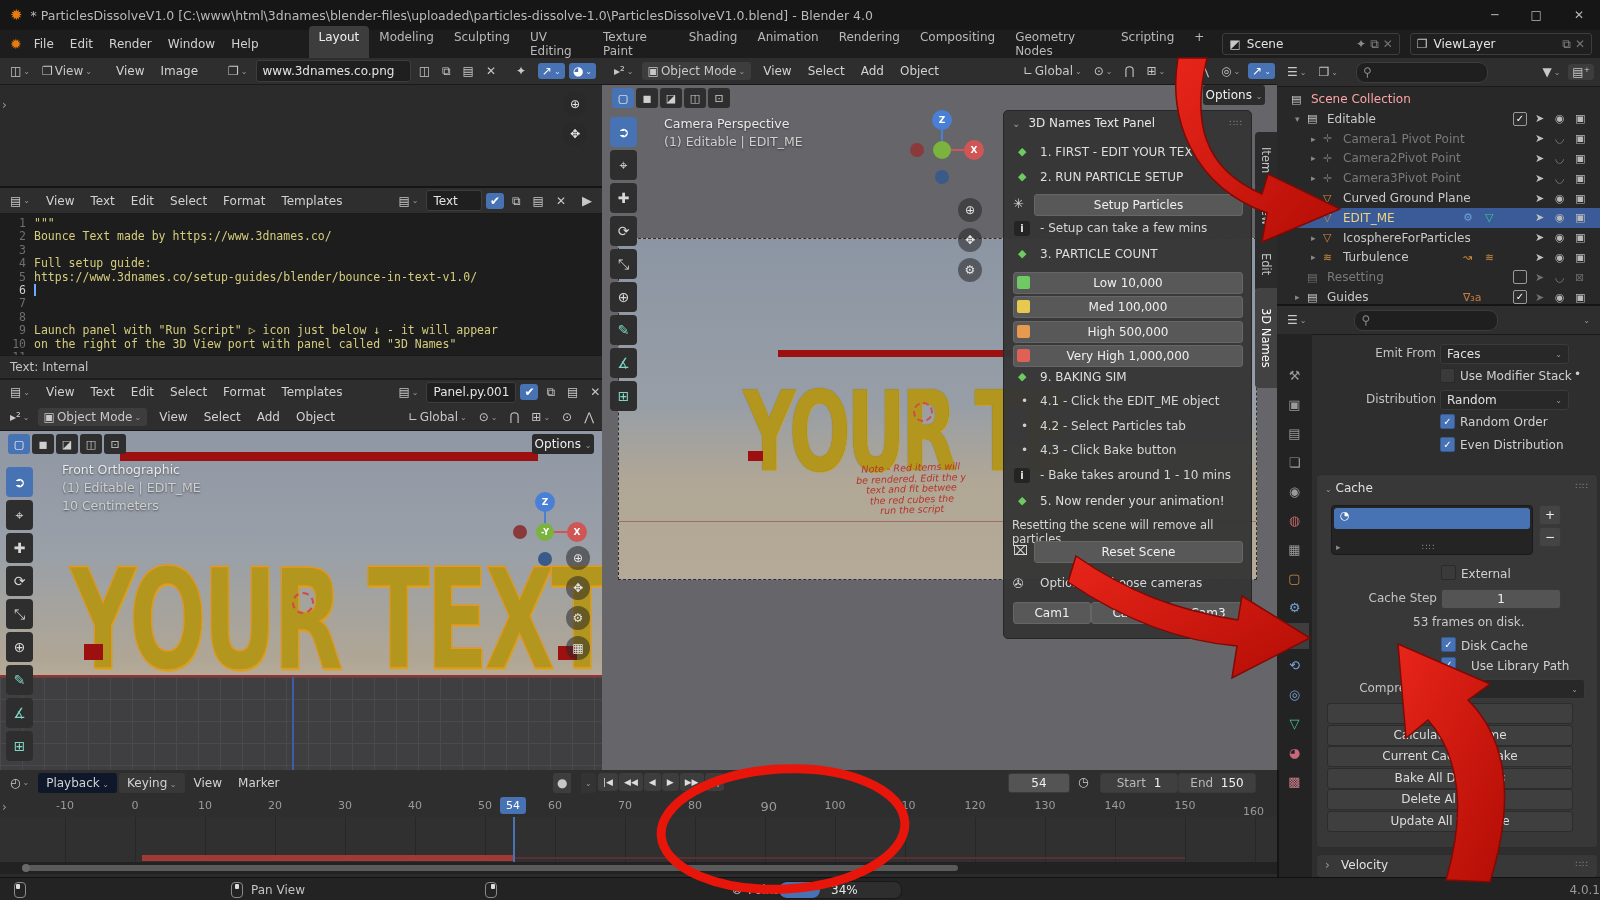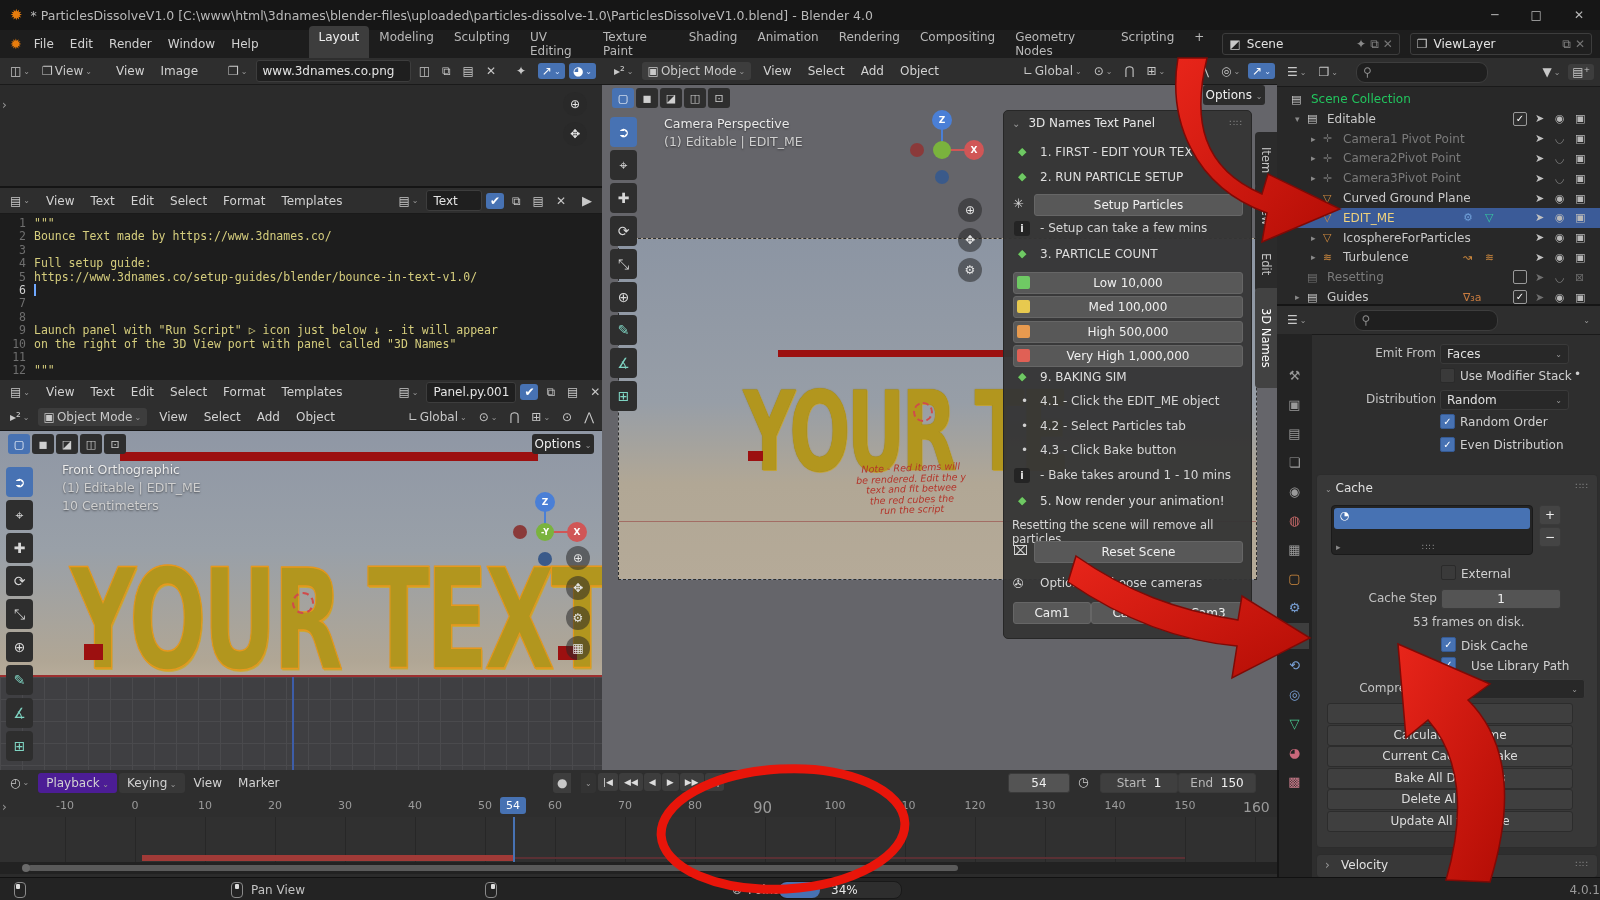--- a/index.html
+++ b/index.html
@@ -212,20 +212,23 @@
         </div>
         <div class="codeline">
           <span class="gutter">11</span>
           <span class="codetxt"></span>
         </div>
         <div class="codeline">
           <span class="gutter">12</span>
           <span class="codetxt">"""</span>
         </div>
       </div>
+    <div class="abs" style="left:0;bottom:0;width:100%;height:22px;background:#2b2b2b;border-top:1px solid #1a1a1a;display:flex;align-items:center;">
+      <span style="margin-left:10px;color:#c3c3c3;">Text: Internal</span>
+    </div>
   </div>
 
   <div class="abs hdr" id="texted2" style="left:0;top:380px;width:602px;height:24px;border-right:2px solid #151515;">
     <span class="iconbtn" style="margin-left:6px;">▤<span class="ddchev">⌄</span></span>
     <span id="te2menus" style="display:flex;">
         <span class="menu">View</span>
         <span class="menu">Text</span>
         <span class="menu">Edit</span>
         <span class="menu">Select</span>
         <span class="menu">Format</span>
@@ -460,21 +463,21 @@
       <span class="dkfield" style="height:19px;width:118px;margin-left:10px;border-radius:9px;">
         <span style="color:#8a8a8a;">⚲</span>
         </span>
       <span style="flex:1"></span>
       <span class="iconbtn">▼<span class="ddchev">⌄</span></span>
       <span class="iconbtn" style="background:#3d3d3d;border-radius:3px;margin-right:6px;">▤⁺</span>
     </div>
     <div id="orows" style="position:relative;">
         <div class="orow" style="top: 2px;">
           <span style="position: absolute; left: 14px; color: rgb(201, 201, 201); font-size: 11px;">▤</span>
-          <span class="lbl" style="position: absolute; left: 34px; color: #22c55e;">Scene Collection</span>
+          <span class="lbl" style="position: absolute; left: 34px; color: #fca5a5;">Scene Collection</span>
         </div>
         <div class="orow" style="top: 21.8px;">
           <span style="position: absolute; left: 18px; color: rgb(138, 138, 138); font-size: 9px;">▾</span>
           <span style="position: absolute; left: 30px; color: rgb(201, 201, 201); font-size: 11px;">▤</span>
           <span class="lbl" style="position: absolute; left: 50px; color: rgb(201, 201, 201);">Editable</span>
           <span style="position: absolute; left: 236px; width: 12px; height: 12px; border: 1px solid rgb(154, 154, 154); border-radius: 2px; font-size: 10px; line-height: 12px; text-align: center; color: rgb(255, 255, 255); background: rgb(45, 45, 45);">✓</span>
           <span style="position: absolute; left: 258px; color: rgb(192, 192, 192); font-size: 11px;">➤</span>
           <span style="position: absolute; left: 278px; color: rgb(184, 184, 184); font-size: 11px;">◉</span>
           <span style="position: absolute; left: 298px; color: rgb(184, 184, 184); font-size: 11px;">▣</span>
         </div>
@@ -645,21 +648,21 @@
           <span style="position: absolute; left: 42px; top: 3px; color: rgb(224, 224, 224);">Rotation</span>
           <span class="dots" style="position: absolute; right: 8px; top: 4px;">∷∷</span>
         </div>
       </div>
   </div>
 
   <div class="abs" id="timeline" style="left:0;top:770px;width:1277px;height:107px;background:#2b2b2b;border-right:2px solid #151515;">
     <div class="hdr" style="height:25px;">
       <span class="iconbtn" style="margin-left:6px;">◴<span class="ddchev">⌄</span></span>
       <span id="tlmenus" style="display:flex;">
-          <span class="menu" style="background: #4c1d95; border-radius: 3px; margin: 0px 1px;"><span>Playback</span><span class="ddchev"> ⌄</span></span>
+          <span class="menu" style="background: #0f172a; border-radius: 3px; margin: 0px 1px;"><span>Playback</span><span class="ddchev"> ⌄</span></span>
           <span class="menu" style="background: rgb(56, 56, 56); border-radius: 3px; margin: 0px 1px;"><span>Keying</span><span class="ddchev"> ⌄</span></span>
           <span class="menu"><span>View</span></span>
           <span class="menu"><span>Marker</span></span>
         </span>
       <span style="flex:1"></span>
     </div>
     <span class="abs iconbtn" style="left:553px;top:3px;background:#3d3d3d;border-radius:3px 0 0 3px;height:18px;">●</span>
     <span class="abs iconbtn" style="left:581px;top:3px;background:#333;border-radius:0 3px 3px 0;height:18px;">
         <span class="ddchev">⌄</span>
       </span>
@@ -682,28 +685,28 @@
         <span style="position: absolute; left: 53px; top: 4px; width: 24px; text-align: center; color: rgb(154, 154, 154); font-size: 11px;">-10</span>
         <span style="position: absolute; left: 123px; top: 4px; width: 24px; text-align: center; color: rgb(154, 154, 154); font-size: 11px;">0</span>
         <span style="position: absolute; left: 193px; top: 4px; width: 24px; text-align: center; color: rgb(154, 154, 154); font-size: 11px;">10</span>
         <span style="position: absolute; left: 263px; top: 4px; width: 24px; text-align: center; color: rgb(154, 154, 154); font-size: 11px;">20</span>
         <span style="position: absolute; left: 333px; top: 4px; width: 24px; text-align: center; color: rgb(154, 154, 154); font-size: 11px;">30</span>
         <span style="position: absolute; left: 403px; top: 4px; width: 24px; text-align: center; color: rgb(154, 154, 154); font-size: 11px;">40</span>
         <span style="position: absolute; left: 473px; top: 4px; width: 24px; text-align: center; color: rgb(154, 154, 154); font-size: 11px;">50</span>
         <span style="position: absolute; left: 543px; top: 4px; width: 24px; text-align: center; color: rgb(154, 154, 154); font-size: 11px;">60</span>
         <span style="position: absolute; left: 613px; top: 4px; width: 24px; text-align: center; color: rgb(154, 154, 154); font-size: 11px;">70</span>
         <span style="position: absolute; left: 683px; top: 4px; width: 24px; text-align: center; color: rgb(154, 154, 154); font-size: 11px;">80</span>
-        <span style="position: absolute; left: 753px; top: 4px; width: 24px; text-align: left; color: rgb(154, 154, 154); font-size: 15px;">90</span>
+        <span style="position: absolute; left: 753px; top: 4px; width: 24px; text-align: right; color: rgb(154, 154, 154); font-size: 13px;">90</span>
         <span style="position: absolute; left: 823px; top: 4px; width: 24px; text-align: center; color: rgb(154, 154, 154); font-size: 11px;">100</span>
         <span style="position: absolute; left: 893px; top: 4px; width: 24px; text-align: center; color: rgb(154, 154, 154); font-size: 11px;">110</span>
         <span style="position: absolute; left: 963px; top: 4px; width: 24px; text-align: center; color: rgb(154, 154, 154); font-size: 11px;">120</span>
         <span style="position: absolute; left: 1033px; top: 4px; width: 24px; text-align: center; color: rgb(154, 154, 154); font-size: 11px;">130</span>
         <span style="position: absolute; left: 1103px; top: 4px; width: 24px; text-align: center; color: rgb(154, 154, 154); font-size: 11px;">140</span>
         <span style="position: absolute; left: 1173px; top: 4px; width: 24px; text-align: center; color: rgb(154, 154, 154); font-size: 11px;">150</span>
-        <span style="position: absolute; left: 1243px; top: 4px; width: 24px; color: rgb(154, 154, 154); font-size: 14px;">160</span>
+        <span style="position: absolute; left: 1243px; top: 10px; width: 24px; color: rgb(154, 154, 154); font-size: 11px;">160</span>
         <div style="position: absolute; left: 500px; top: 2px; width: 26px; height: 17px; line-height: 17px; background: rgb(71, 114, 179); border-radius: 3px; color: rgb(255, 255, 255); text-align: center; font-size: 11px;">54</div>
       </div>
     <div class="abs" style="left:0;top:47px;width:1277px;height:45px;background:#303030;overflow:hidden;" id="tltracks">
         <div style="position: absolute; left: 65px; top: 0px; width: 1px; height: 100%; background: rgb(39, 39, 39);"></div>
         <div style="position: absolute; left: 135px; top: 0px; width: 1px; height: 100%; background: rgb(39, 39, 39);"></div>
         <div style="position: absolute; left: 205px; top: 0px; width: 1px; height: 100%; background: rgb(39, 39, 39);"></div>
         <div style="position: absolute; left: 275px; top: 0px; width: 1px; height: 100%; background: rgb(39, 39, 39);"></div>
         <div style="position: absolute; left: 345px; top: 0px; width: 1px; height: 100%; background: rgb(39, 39, 39);"></div>
         <div style="position: absolute; left: 415px; top: 0px; width: 1px; height: 100%; background: rgb(39, 39, 39);"></div>
         <div style="position: absolute; left: 485px; top: 0px; width: 1px; height: 100%; background: rgb(39, 39, 39);"></div>

